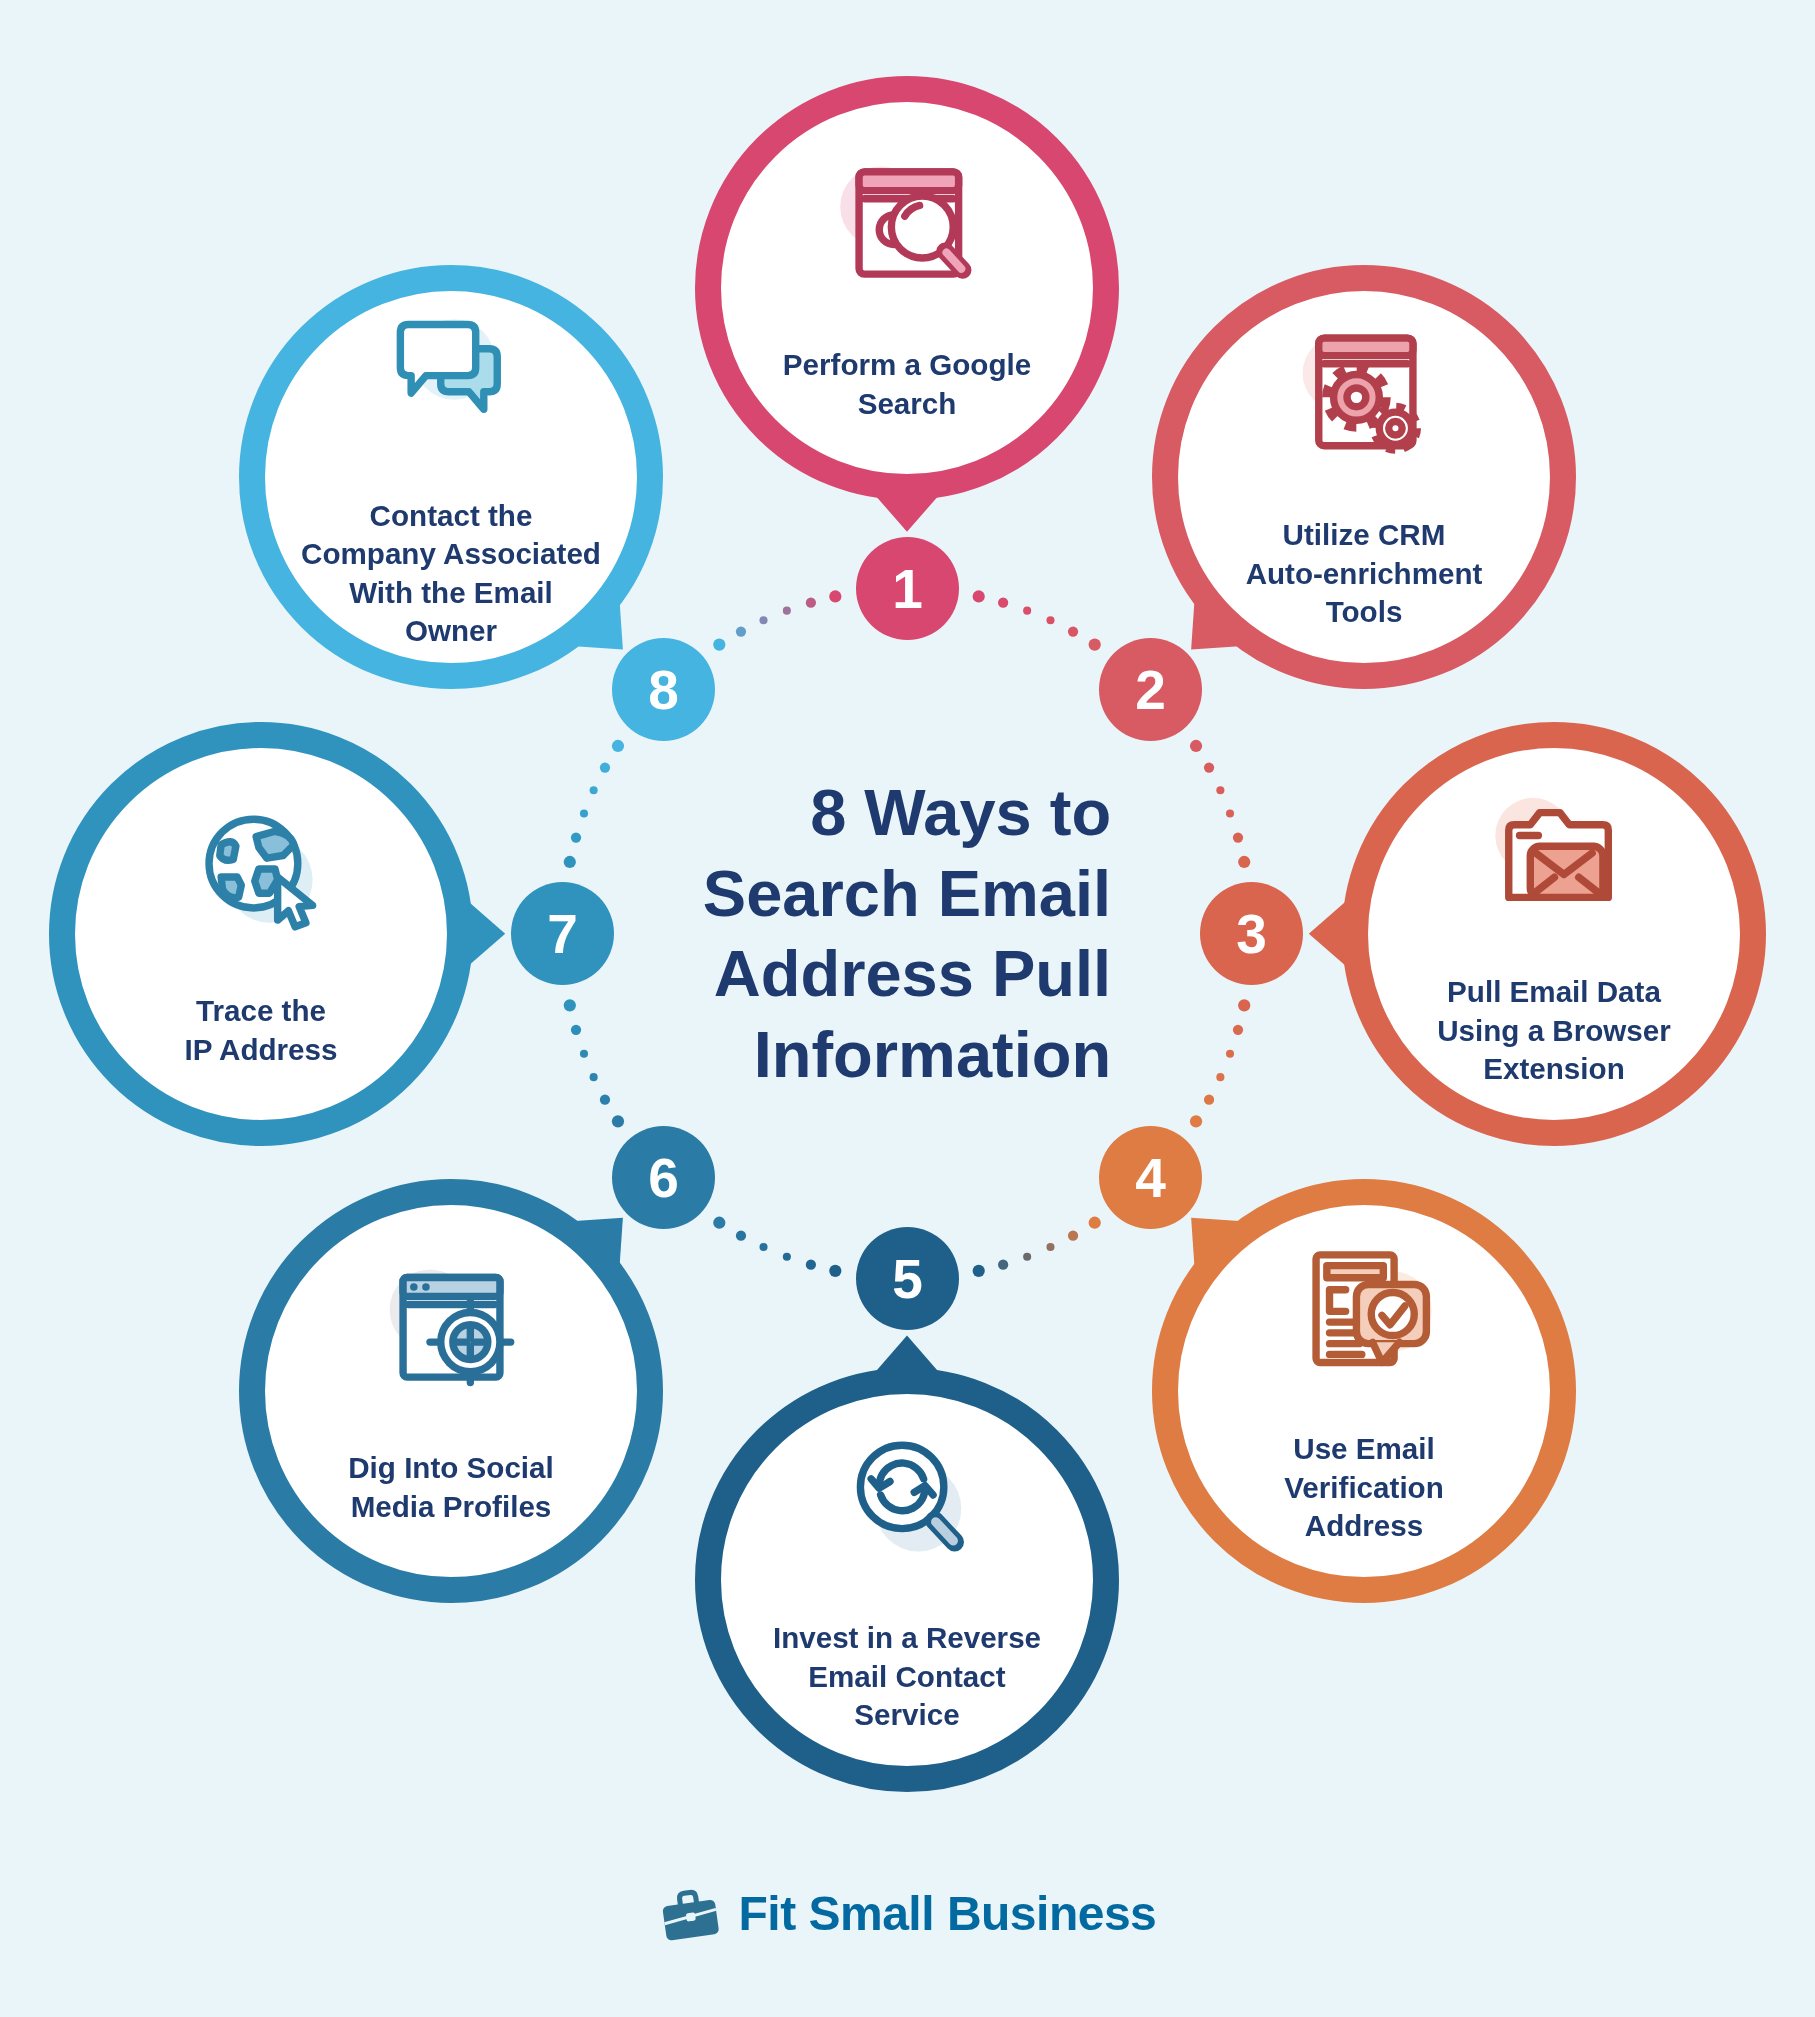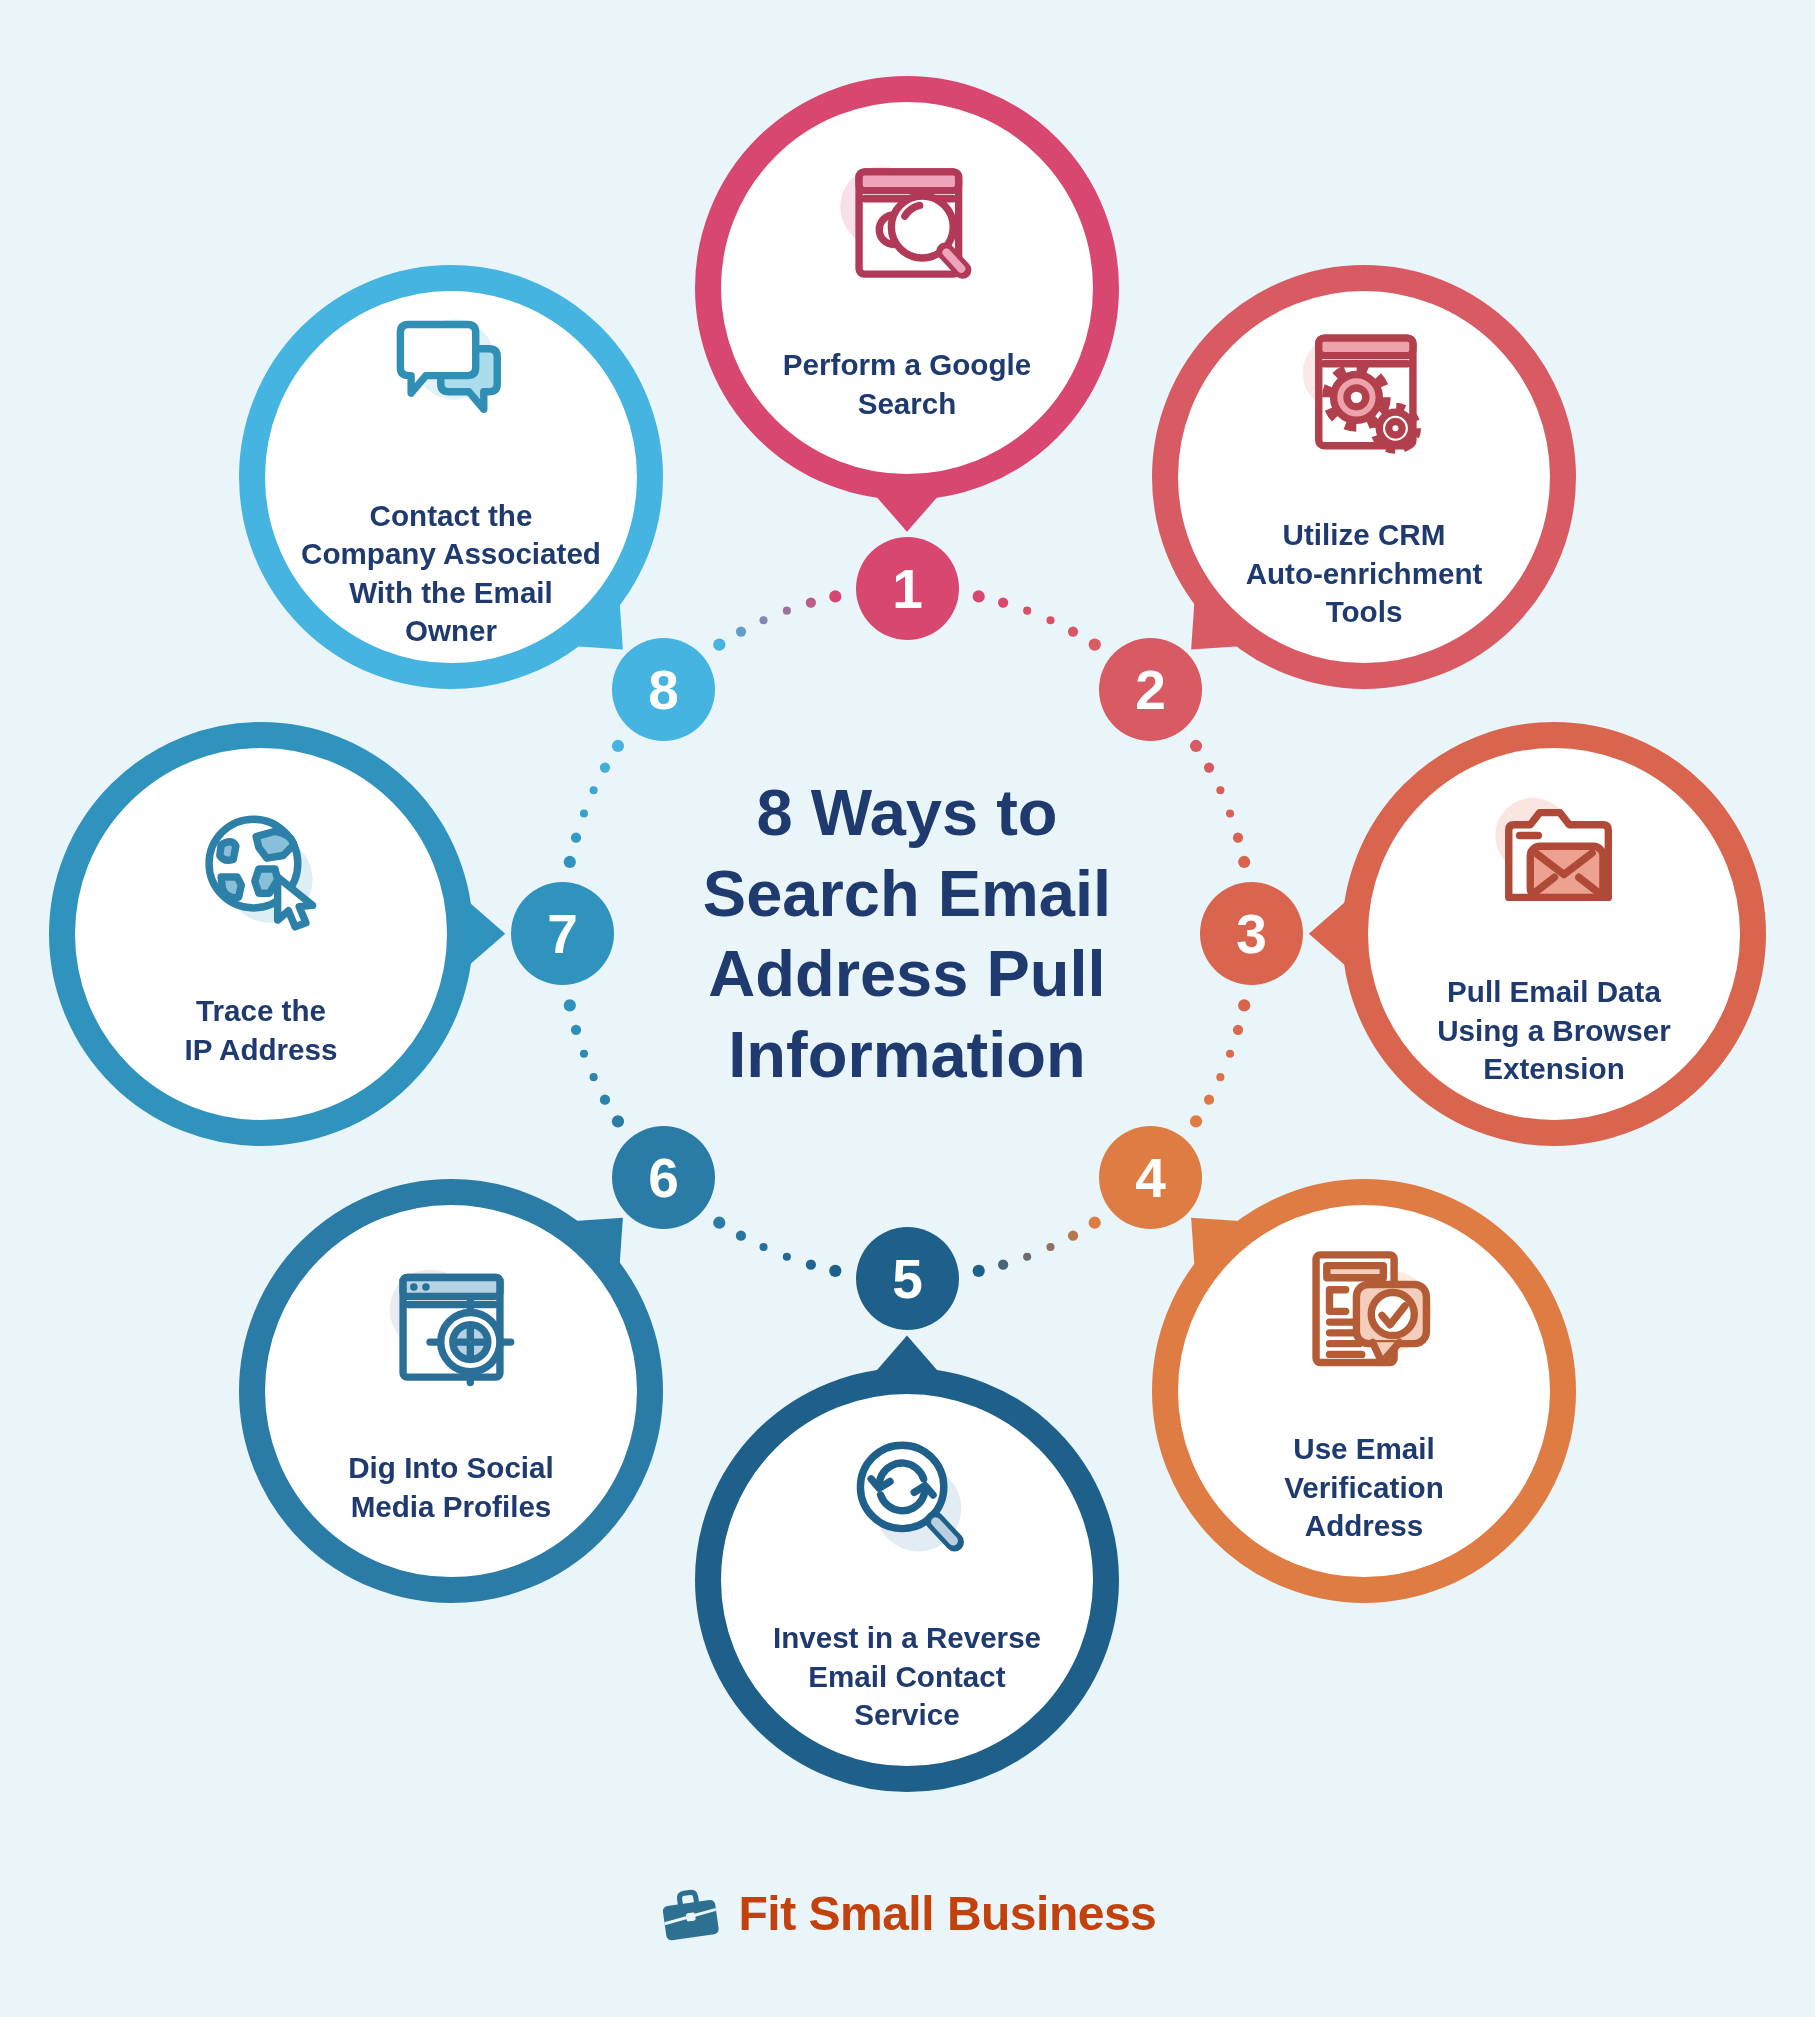--- a/index.html
+++ b/index.html
@@ -10,21 +10,21 @@
     border-radius:50%;border:26.6px solid var(--ring);background:#fff;z-index:2;
     display:flex;flex-direction:column;align-items:center;justify-content:center;gap:40px;}
   .bubble .icon{width:173px;height:148px;flex:0 0 auto;}
   .bubble .icon svg{width:100%;height:100%;display:block;}
   .bubble .label{font-size:29.6px;font-weight:700;color:#1e3a6e;text-align:center;
     line-height:1.3;white-space:pre-line;margin-top:5.9px;}
   .badge{position:absolute;width:103px;height:103px;border-radius:50%;z-index:3;
     display:flex;align-items:center;justify-content:center;
     color:#ffffff;font-size:55px;font-weight:700;}
   .title{position:absolute;left:907px;top:934px;transform:translate(-50%,-50%);
-    z-index:2;text-align:center;font-size:65px;font-weight:800;line-height:1.24;
+    z-index:2;text-align:right;font-size:65px;font-weight:800;line-height:1.24;
     color:#1e3a6e;white-space:nowrap;}
   .footer{position:absolute;left:907px;top:1913px;transform:translate(-50%,-50%);
     z-index:2;display:flex;align-items:center;gap:15.8px;}
   .footer .logo-icon{width:65px;height:59px;}
   .footer .logo-icon svg{width:100%;height:100%;display:block;}
   .footer .logo-text{font-size:48px;font-weight:700;color:#2d7091;letter-spacing:-0.5px;}
   
   .ics{stroke:var(--stroke);stroke-width:5.5;fill:none;stroke-linecap:round;stroke-linejoin:round;}
   .icf{fill:var(--fill);}
   .icw{fill:#ffffff;}
@@ -254,17 +254,17 @@
     <span class="logo-icon">
       <svg viewBox="0 0 64 58">
         <g transform="rotate(-8 32 32)">
           <path d="M24,20 v-6 q0,-5 5,-5 h6 q5,0 5,5 v6" fill="none" stroke="var(--logo)" stroke-width="5"></path>
           <rect x="6" y="19" width="52" height="34" rx="5" fill="var(--logo)"></rect>
           <path d="M6,36 L58,29" stroke="#eaf5f9" stroke-width="3" fill="none"></path>
           <rect x="28" y="29" width="9" height="8" rx="2" fill="#eaf5f9"></rect>
         </g>
       </svg>
     </span>
-    <span class="logo-text" style="color: #c2410c;">Fit Small Business</span>
+    <span class="logo-text" style="color: #0369a1;">Fit Small Business</span>
   </div>
 
 </div>
 
 
 </body></html>

